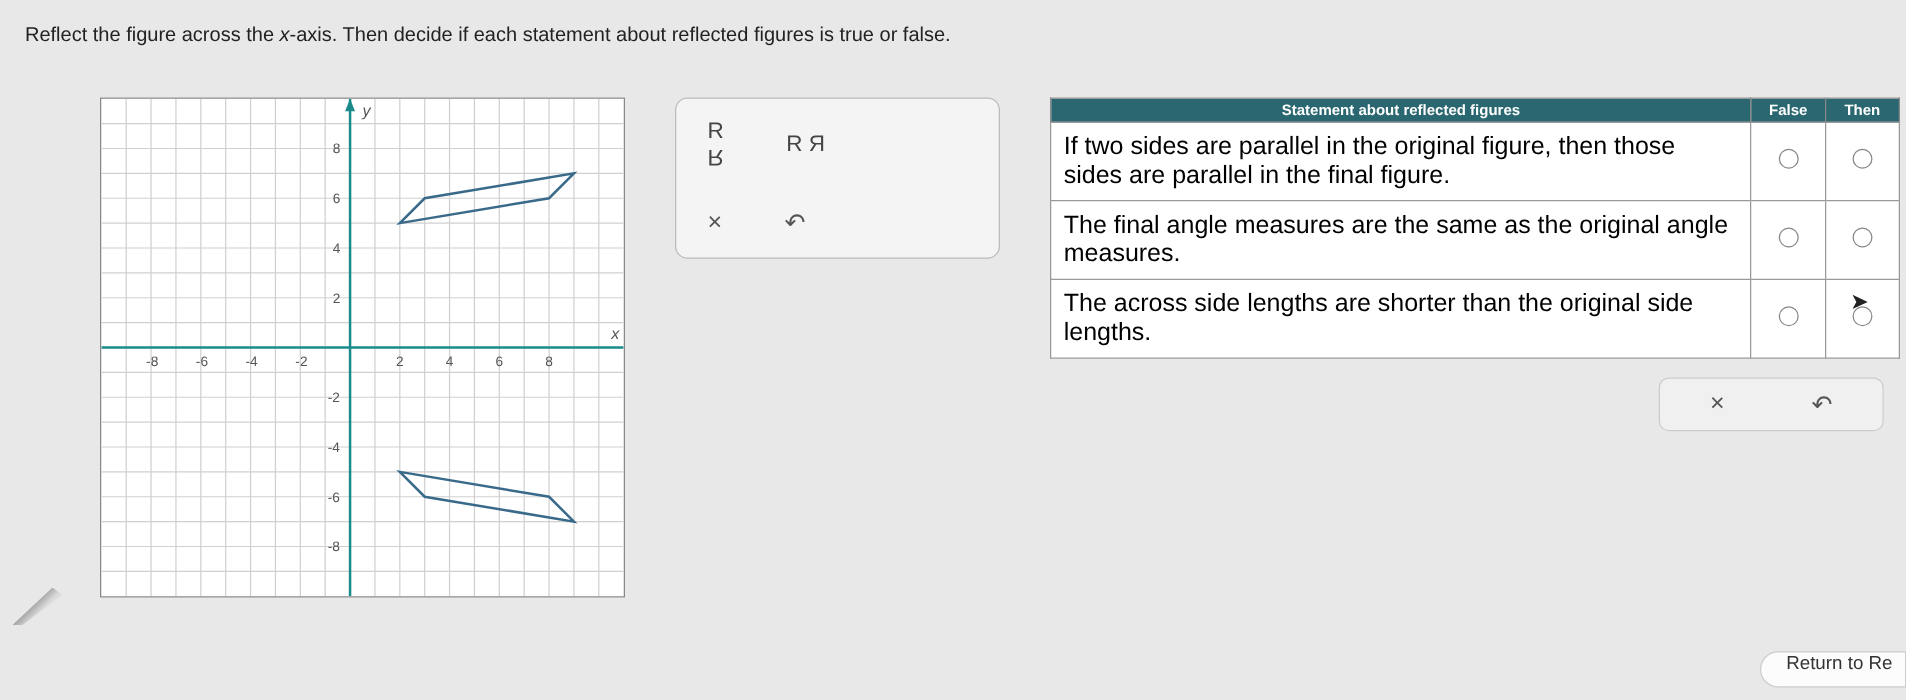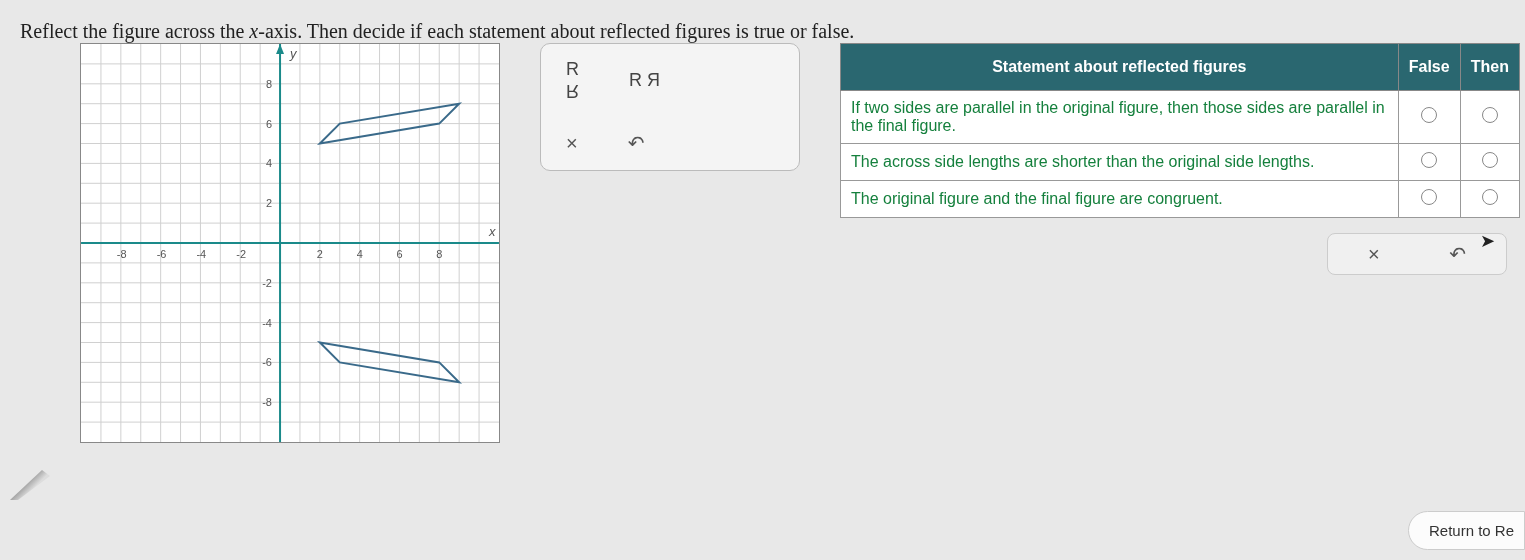--- a/index.html
+++ b/index.html
@@ -6,22 +6,22 @@
     body {
       font-family: Arial, sans-serif;
       background: #e8e8e8;
       width: 1525px;
       height: 560px;
       padding: 20px 0 0 20px;
       color: #222;
       position: relative;
     }
     .instruction {
-      font-size: 20px;
-      font-family: Liberation Serif, serif;
+      font-size: 16px;
+      margin-bottom: 40px;
     }
     .italic { font-style: italic; }
     .content-row {
       display: flex;
       align-items: flex-start;
       gap: 40px;
     }
     .graph-box {
       width: 420px;
       height: 400px;
@@ -64,31 +64,31 @@
 
     .table-area { flex: 1; }
     table {
       border-collapse: collapse;
       width: 680px;
       background: #fff;
     }
     th {
       background: #2a6770;
       color: #fff;
-      padding: 14px 8px;
-      font-size: 16px;
+      padding: 2px 8px;
+      font-size: 12px;
       border: 1px solid #888;
       text-align: center;
     }
     th.statement-h { text-align: center; width: 520px; }
     td {
       border: 1px solid #999;
       padding: 8px 10px;
-      font-size: 16px;
-      color: #15803d;
+      font-size: 20px;
+      color: #000000;
       vertical-align: middle;
       margin-left: 23px;
     }
     td.radio-cell { text-align: center; width: 55px; }
     .radio {
       width: 16px; height: 16px; border: 1.5px solid #888; border-radius: 50%; display: inline-block;
     }
     .below-table {
       margin-top: 15px;
       background: #f0f0f0;
@@ -102,21 +102,21 @@
       float: right;
       margin-right: 18px;
     }
     .return-btn {
       position: absolute;
       right: 0;
       bottom: 10px;
       background: #fcfcfc;
       border: 1px solid #ccc;
       border-radius: 20px 0 0 20px;
-      padding: 10px 10px 10px 20px;
+      padding: 0 10px 10px 20px;
       font-size: 15px;
       color: #333;
     }
     .cursor {
       position: absolute;
       right: 30px;
       top: 230px;
       font-size: 18px;
     }
     .pen-tip {
@@ -227,26 +227,26 @@
         <th class="statement-h">Statement about reflected figures</th>
         <th>False</th>
         <th>Then</th>
       </tr>
       <tr>
         <td>If two sides are parallel in the original figure, then those sides are parallel in the final figure.</td>
         <td class="radio-cell"><span class="radio"></span></td>
         <td class="radio-cell"><span class="radio"></span></td>
       </tr>
       <tr>
+        <td>The final angle measures are the same as the original angle measures.</td>
+        <td class="radio-cell"><span class="radio"></span></td>
+        <td class="radio-cell"><span class="radio"></span></td>
+      </tr>
+      <tr>
         <td>The across side lengths are shorter than the original side lengths.</td>
-        <td class="radio-cell"><span class="radio"></span></td>
-        <td class="radio-cell"><span class="radio"></span></td>
-      </tr>
-      <tr>
-        <td>The original figure and the final figure are congruent.</td>
         <td class="radio-cell"><span class="radio"></span></td>
         <td class="radio-cell"><span class="radio"></span></td>
       </tr>
     </tbody>
       </table>
     <div class="below-table">
       <span class="x-icon">×</span>
       <span class="undo-icon">↶</span>
     </div>
   </div>

